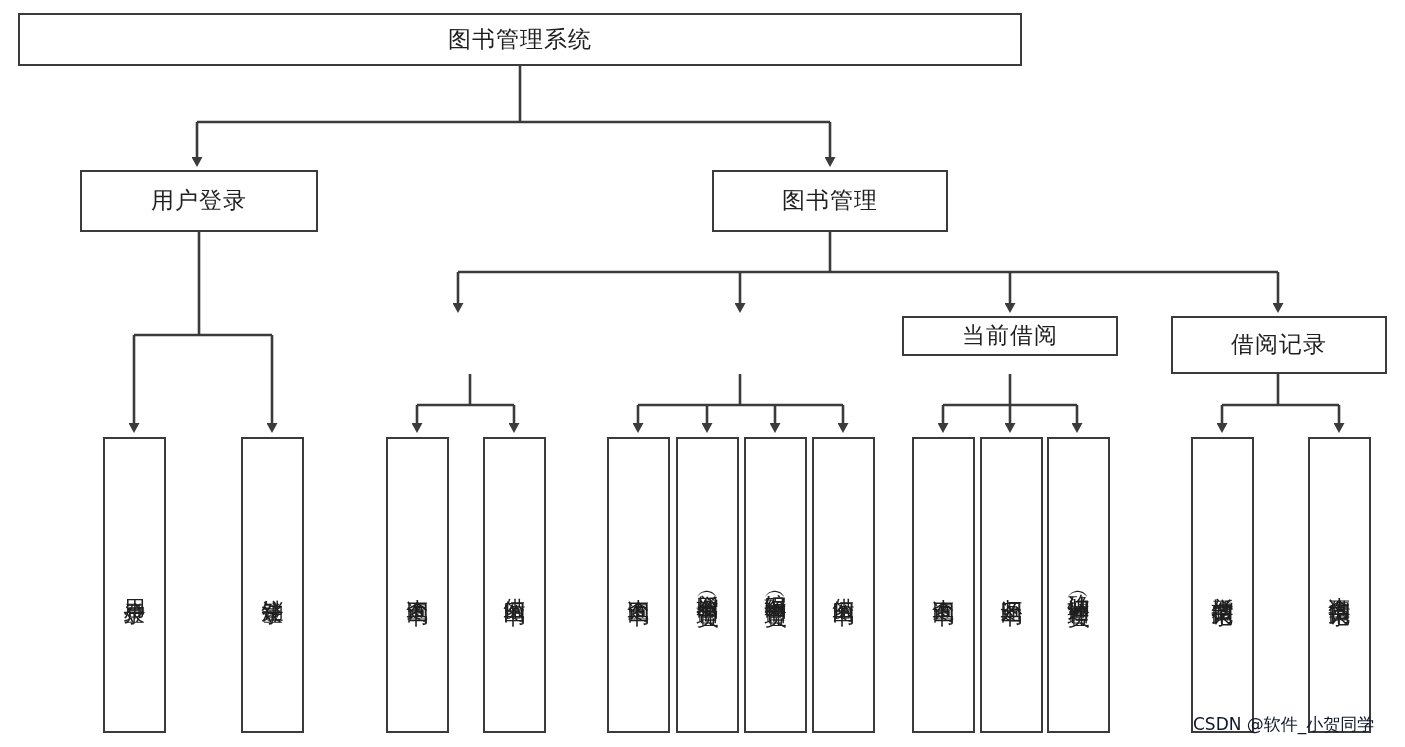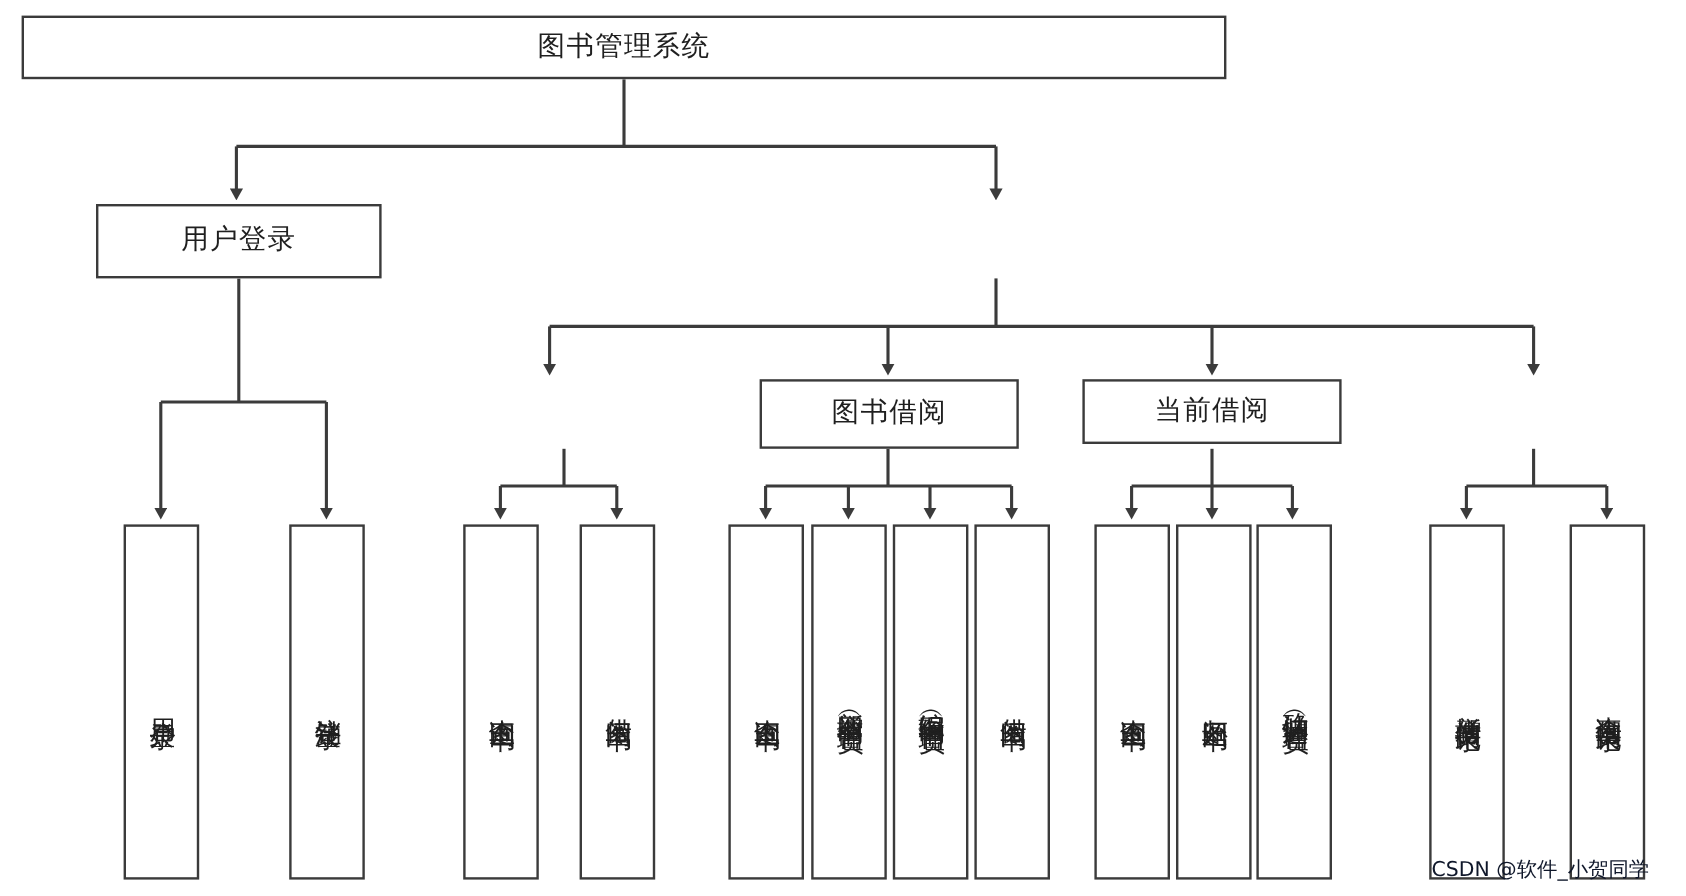--- a/index.html
+++ b/index.html
@@ -122,26 +122,29 @@
     </g>
   </svg>
 
   <div class="node horiz node-root" style="left:18px; top:13px; width:1004px; height:53px;align-items:center;">
     <span>图书管理系统</span>
   </div>
 
   <div class="node horiz" style="left:80px; top:170px; width:238px; height:62px;">
     <span>用户登录</span>
   </div>
+  <div class="node horiz" style="left:712px; top:170px; width:236px; height:62px;">
+    <span>图书管理</span>
+  </div>
 
-  <div class="node horiz" style="left:633px; top:316px; width:216px; height:58px;">
-    <span>图书借阅</span>
+  <div class="node horiz" style="left:902px; top:316px; width:216px; height:40px;">
+    <span>当前借阅</span>
   </div>
-  <div class="node horiz" style="left:902px; top:316px; width:216px; height:54px;">
-    <span>当前借阅</span>
+  <div class="node horiz" style="left:1171px; top:316px; width:216px; height:58px;">
+    <span>借阅记录</span>
   </div>
 
   <div class="node vert" style="left:103px; top:437px; width:63px; height:296px;">
     <span class="vtext">用户登录</span>
   </div>
   <div class="node vert" style="left:241px; top:437px; width:63px; height:296px;">
     <span class="vtext">注销登录</span>
   </div>
 
   <div class="node vert" style="left:386px; top:437px; width:63px; height:296px;">

